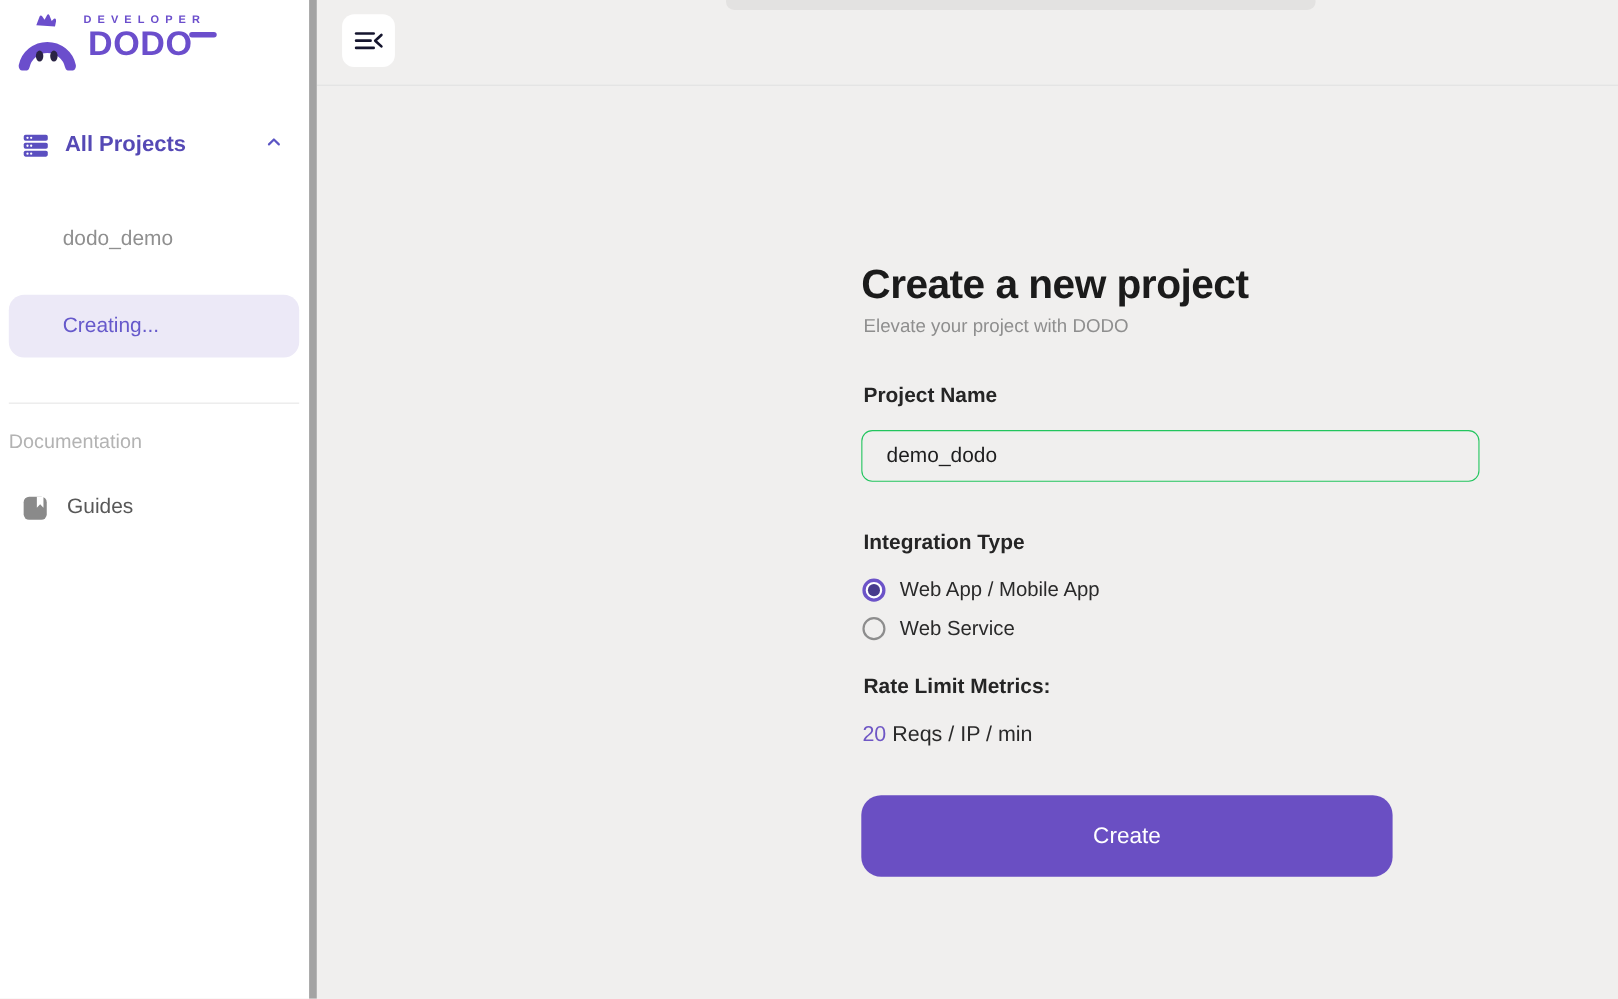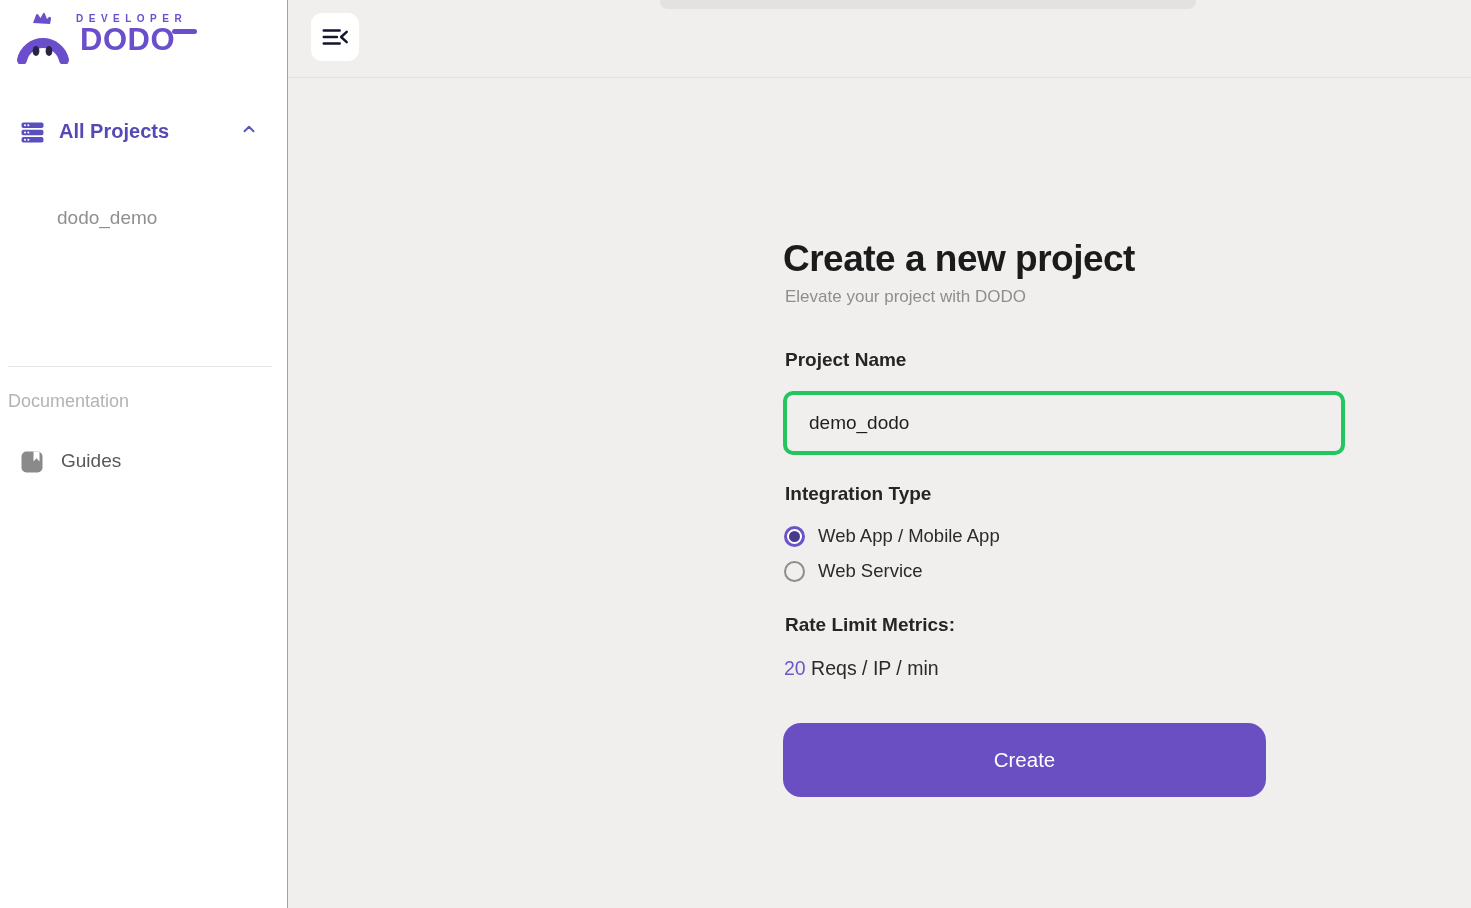--- a/index.html
+++ b/index.html
@@ -9,21 +9,21 @@
     background: #F0EFEE;
     position: relative;
     overflow: hidden;
     color: #1F1F1F;
   }
 
   
   .sidebar {
     position: absolute; left: 0; top: 0; width: 288px; height: 908px;
     background: #FFFFFF;
-    border-right: 1px solid #a3a3a3;
+    border-right: 7px solid #a3a3a3;
     z-index: 2;
   }
   .logo-wrap { position: absolute; left: 16px; top: 6px; width: 240px; height: 60px; }
   .logo-icon { position: absolute; left: 0; top: 4px; width: 54px; height: 54px; }
   .logo-tagline {
     position: absolute; left: 60px; top: 7px;
     font-size: 10px; font-weight: 700; letter-spacing: 5.5px;
     color: #6B4ECC;
   }
   .logo-brand {
@@ -82,22 +82,22 @@
   .form-subtitle {
     position: absolute; left: 785px; top: 287px;
     font-size: 17px; color: #8E8E8E;
   }
   .field-label {
     position: absolute; left: 785px;
     font-size: 19px; font-weight: 600; color: #252525;
   }
   .lbl-project { top: 349px; }
   .name-input {
-    position: absolute; left: 783px; top: 391px; width: 562px; height: 64px;
-    border: 4px solid #22c55e; border-radius: 10px; background: transparent;
+    position: absolute; left: 783px; top: 391px; width: 562px; height: 47px;
+    border: 1px solid #22c55e; border-radius: 10px; background: transparent;
     font-family: "Liberation Sans", sans-serif;
     font-size: 19px; color: #1E1E1E; padding: 0 22px; outline: none;
   }
   .lbl-integration { top: 483px; }
   .radio-row {
     position: absolute; left: 784px; display: flex; align-items: center;
     cursor: pointer; height: 24px;
   }
   .radio-row .rlbl { margin-left: 13px; font-size: 18.5px; color: #2A2A2A; }
   .radio-outer {
@@ -202,20 +202,23 @@
       <svg width="18" height="18" viewBox="0 0 24 24" fill="none">
         <polyline points="6,15 12,9 18,15" stroke="#5B55C4" stroke-width="2.6" fill="none" stroke-linecap="round" stroke-linejoin="round"></polyline>
       </svg>
     </span>
   </div>
 
   <div class="proj-item proj-plain" style="top:189px;">
     <span>dodo_demo</span>
   </div>
 
+  <div class="proj-item proj-active" style="top:268px;">
+    <span>Creating...</span>
+  </div>
 
   <div class="side-divider"></div>
 
   <div class="docs-label">Documentation</div>
 
   <div class="side-row doc-row" style="top:450px;">
     <span style="display:flex;">
       <svg width="24" height="24" viewBox="0 0 24 24" fill="none">
         <rect x="1.5" y="1.5" width="21" height="21" rx="5" fill="#8A8A8A"></rect>
         <path d="M13.5,1.5 h6 v10 l-3,-3.2 l-3,3.2 z" fill="#FFFFFF"></path>

